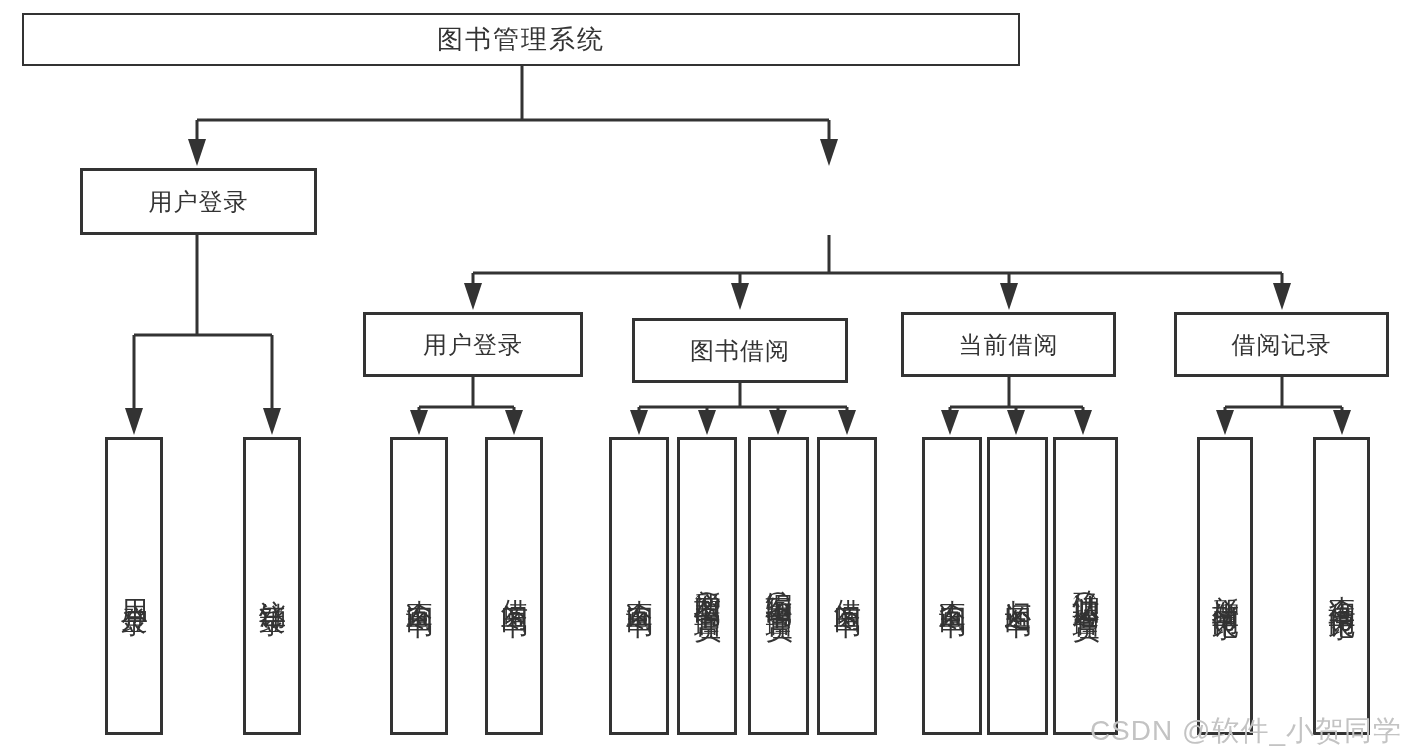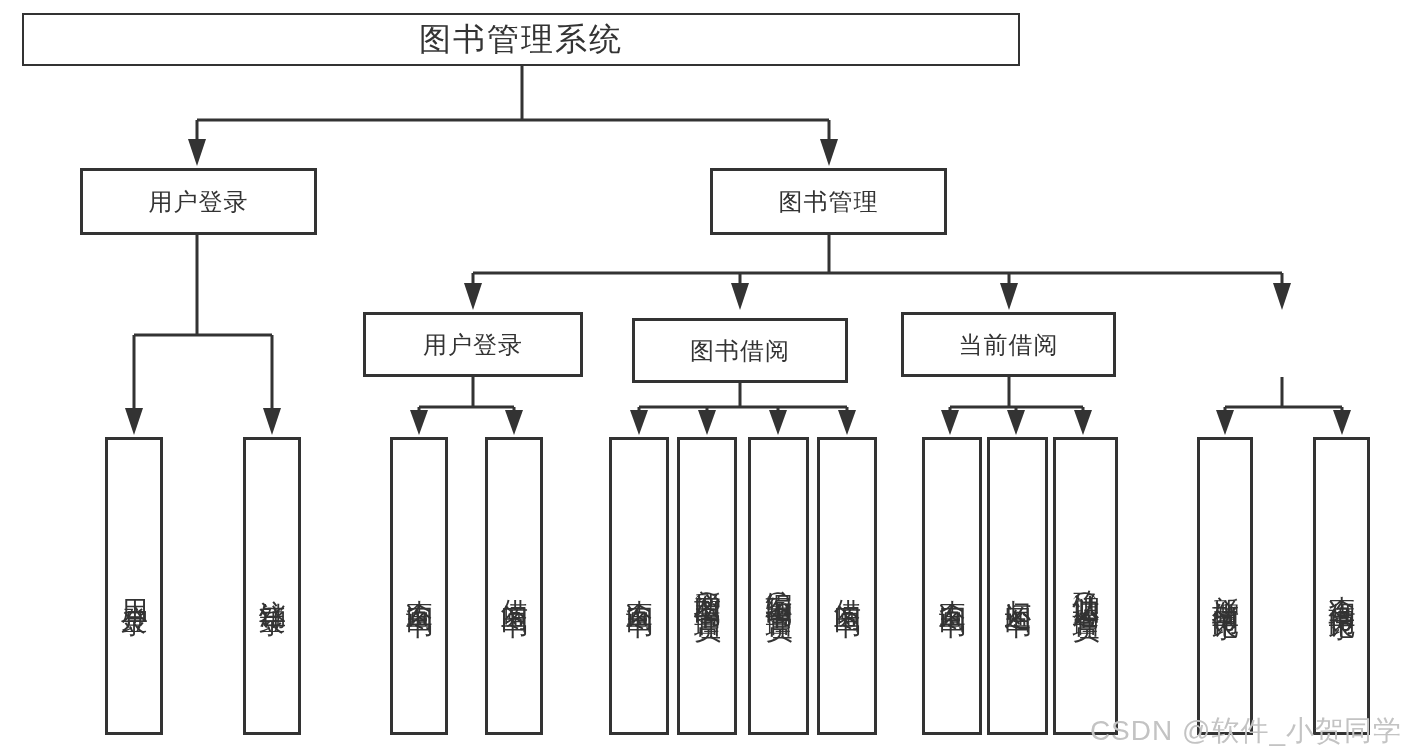--- a/index.html
+++ b/index.html
@@ -17,21 +17,21 @@
     box-sizing: border-box;
     border: 3px solid #333333;
     background: #ffffff;
     color: #333333;
     display: flex;
     align-items: center;
     justify-content: center;
   }
   .root-box { border-width: 2px; }
   .hbox { font-size: 24px; letter-spacing: 1px; }
-  .root-box { font-size: 32px; letter-spacing: 2px; }
+  .root-box { font-size: 26px; letter-spacing: 2px; }
   .vbox span {
     writing-mode: vertical-rl;
     text-orientation: mixed;
     letter-spacing: 4px;
     font-size: 27px;
     line-height: 1;
   }
   .watermark {
     position: absolute;
     right: 3px;
@@ -93,32 +93,32 @@
     </g>
   </svg>
 
   <div class="box root-box" style="left:22px; top:13px; width:998px; height:53px;">
     <span>图书管理系统</span>
   </div>
 
   <div class="box hbox" style="left:80px; top:168px; width:237px; height:67px;">
     <span>用户登录</span>
   </div>
-  <div class="box hbox" style="left:710px; top:168px; width:237px; height:67px;">
-    <span>图书管理</span>
-  </div>
 
   <div class="box hbox" style="left:363px; top:312px; width:220px; height:65px;">
     <span>用户登录</span>
   </div>
   <div class="box hbox" style="left:632px; top:318px; width:216px; height:65px;">
     <span>图书借阅</span>
   </div>
   <div class="box hbox" style="left:901px; top:312px; width:215px; height:65px;">
     <span>当前借阅</span>
+  </div>
+  <div class="box hbox" style="left:1174px; top:312px; width:215px; height:65px;">
+    <span>借阅记录</span>
   </div>
 
   <div class="box vbox" style="left:105px; top:437px; width:58px; height:298px;">
     <span>用户登录</span>
   </div>
   <div class="box vbox" style="left:243px; top:437px; width:58px; height:298px;">
     <span>注销登录</span>
   </div>
 
   <div class="box vbox" style="left:390px; top:437px; width:58px; height:298px;">

